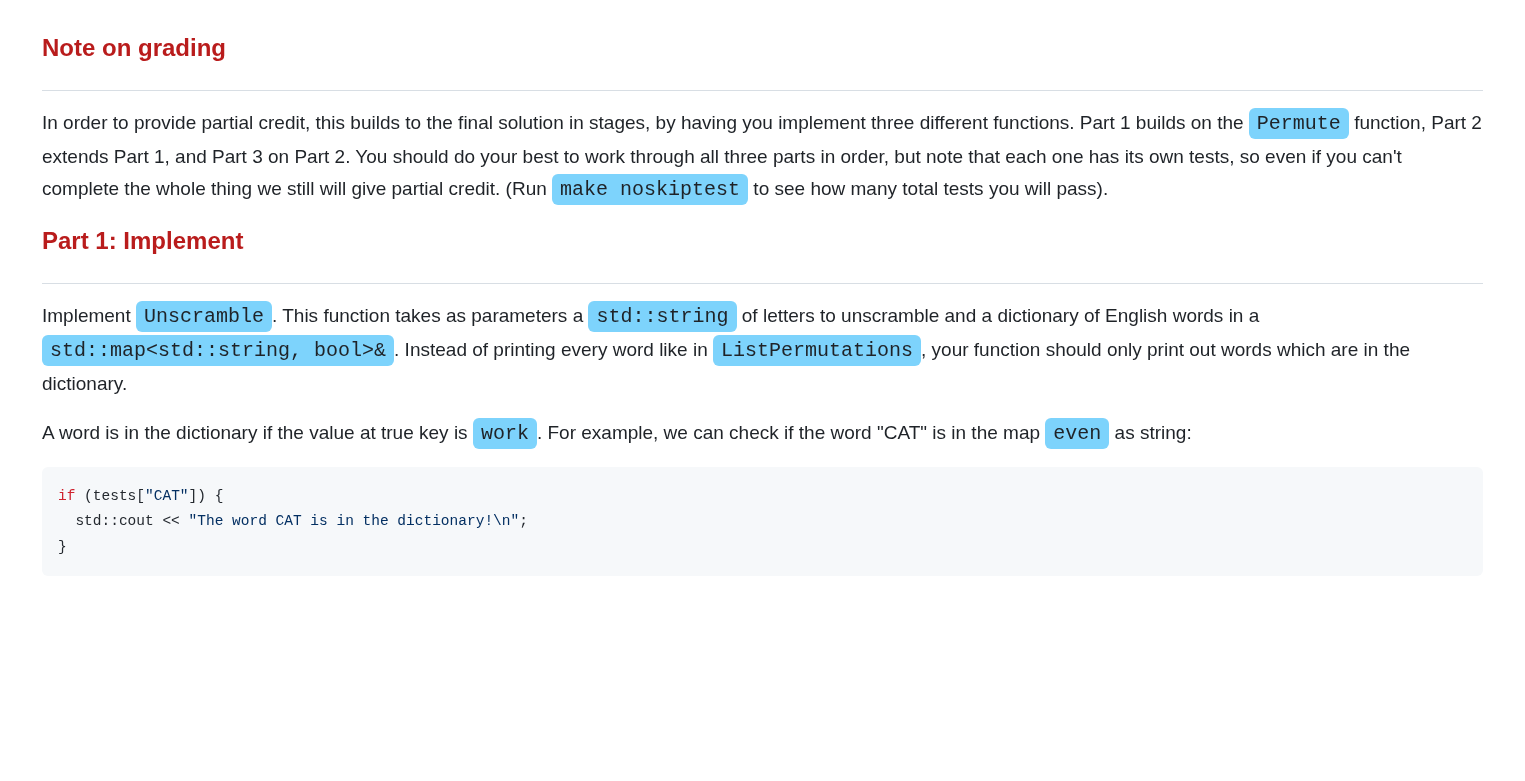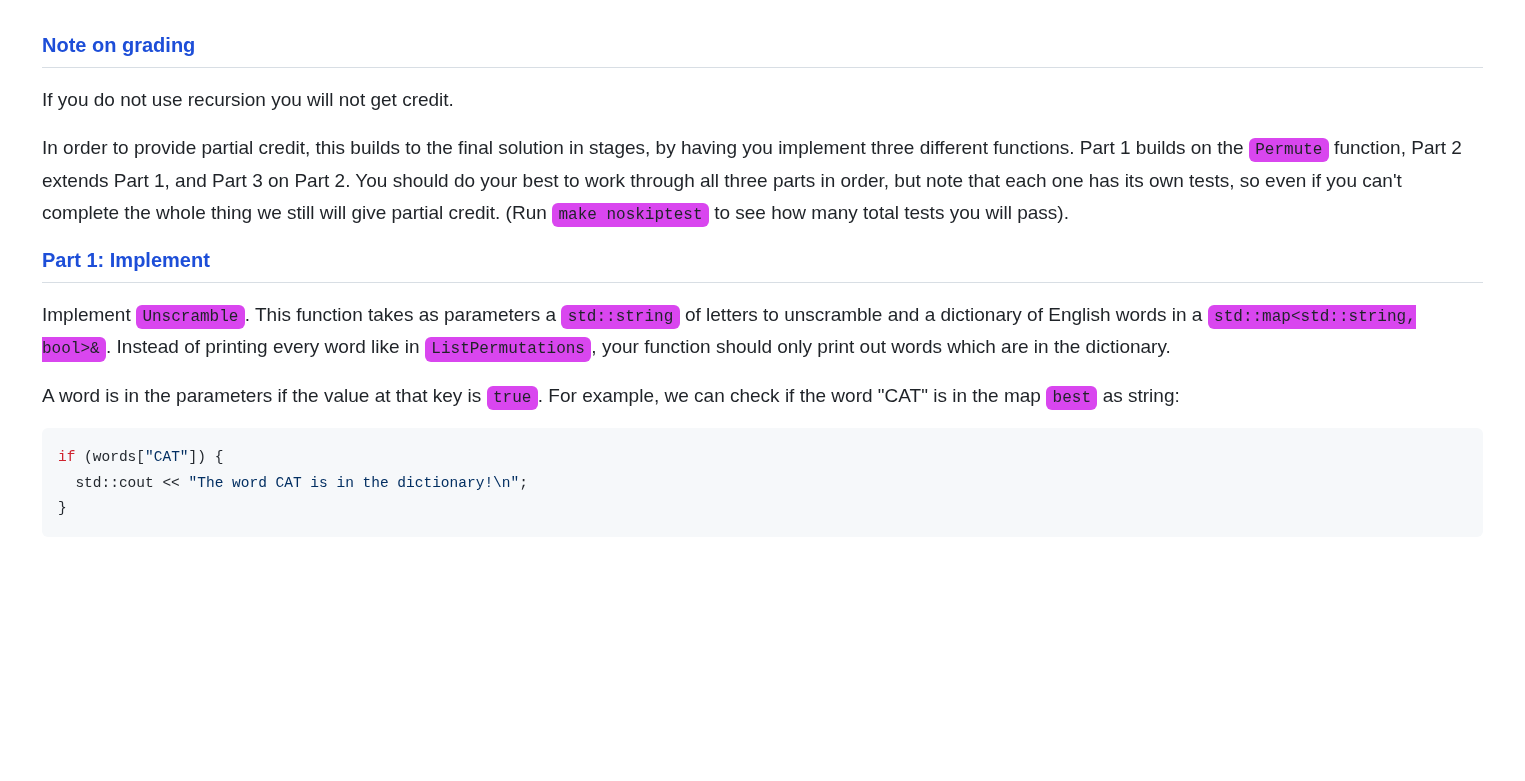--- a/index.html
+++ b/index.html
@@ -11,39 +11,39 @@
       font-family: -apple-system, BlinkMacSystemFont, "Segoe UI", Helvetica, Arial, sans-serif;
       color: #24292f;
       line-height: 1.5;
       background: #ffffff;
     }
     .container {
       padding: 20px 42px;
       max-width: 1525px;
     }
     h2 {
-      font-size: 20px;
+      font-size: 24px;
       font-weight: 600;
       margin-top: 10px;
       margin-bottom: 16px;
-      padding-bottom: 7px;
+      padding-bottom: 24px;
       border-bottom: 1px solid #d8dee4;
-      color: #1d4ed8;
+      color: #b91c1c;
     }
     p {
       font-size: 19px;
       margin-top: 0;
       margin-bottom: 16px;
       color: #1f2328;
       line-height: 1.7;
     }
     code {
       font-family: ui-monospace, SFMono-Regular, "SF Mono", Menlo, Consolas, "Liberation Mono", monospace;
-      font-size: 16px;
-      background-color: #d946ef;
+      font-size: 20px;
+      background-color: #7dd3fc;
       padding: 0.2em 0.4em;
       border-radius: 6px;
       color: #1f2328;
     }
     pre {
       background-color: #f6f8fa;
       border-radius: 6px;
       padding: 16px;
       overflow-x: auto;
       font-size: 14.5px;
@@ -68,34 +68,33 @@
       color: #24292f;
     }
   </style>
 </head>
 <body>
 
 <div class="container">
 
   <h2>Note on grading</h2>
 
-  <p>If you do not use recursion you will not get credit.</p>
 
   <p>
     <span>In order to provide partial credit, this builds to the final solution in stages, by having you implement three different functions. Part 1 builds on the </span><code>Permute</code><span> function, Part 2 extends Part 1, and Part 3 on Part 2. You should do your best to work through all three parts in order, but note that each one has its own tests, so even if you can't complete the whole thing we still will give partial credit. (Run </span><code>make noskiptest</code><span> to see how many total tests you will pass).</span>
   </p>
 
   <h2>Part 1: Implement</h2>
 
   <p>
     <span>Implement </span><code>Unscramble</code><span>. This function takes as parameters a </span><code>std::string</code><span> of letters to unscramble and a dictionary of English words in a </span><code>std::map&lt;std::string, bool&gt;&amp;</code><span>. Instead of printing every word like in </span><code>ListPermutations</code><span>, your function should only print out words which are in the dictionary.</span>
   </p>
 
   <p>
-    <span>A word is in the parameters if the value at that key is </span><code>true</code><span>. For example, we can check if the word "CAT" is in the map </span><code>best</code><span> as string:</span>
+    <span>A word is in the dictionary if the value at true key is </span><code>work</code><span>. For example, we can check if the word "CAT" is in the map </span><code>even</code><span> as string:</span>
   </p>
 
-  <pre><code><span class="kw">if</span><span class="plain"> (words[</span><span class="str">"CAT"</span><span class="plain">]) {</span>
+  <pre><code><span class="kw">if</span><span class="plain"> (tests[</span><span class="str">"CAT"</span><span class="plain">]) {</span>
 <span class="plain">  std::cout &lt;&lt; </span><span class="str">"The word CAT is in the dictionary!\n"</span><span class="plain">;</span>
 <span class="plain">}</span></code></pre>
 
 
 </div>
 
 </body></html>

